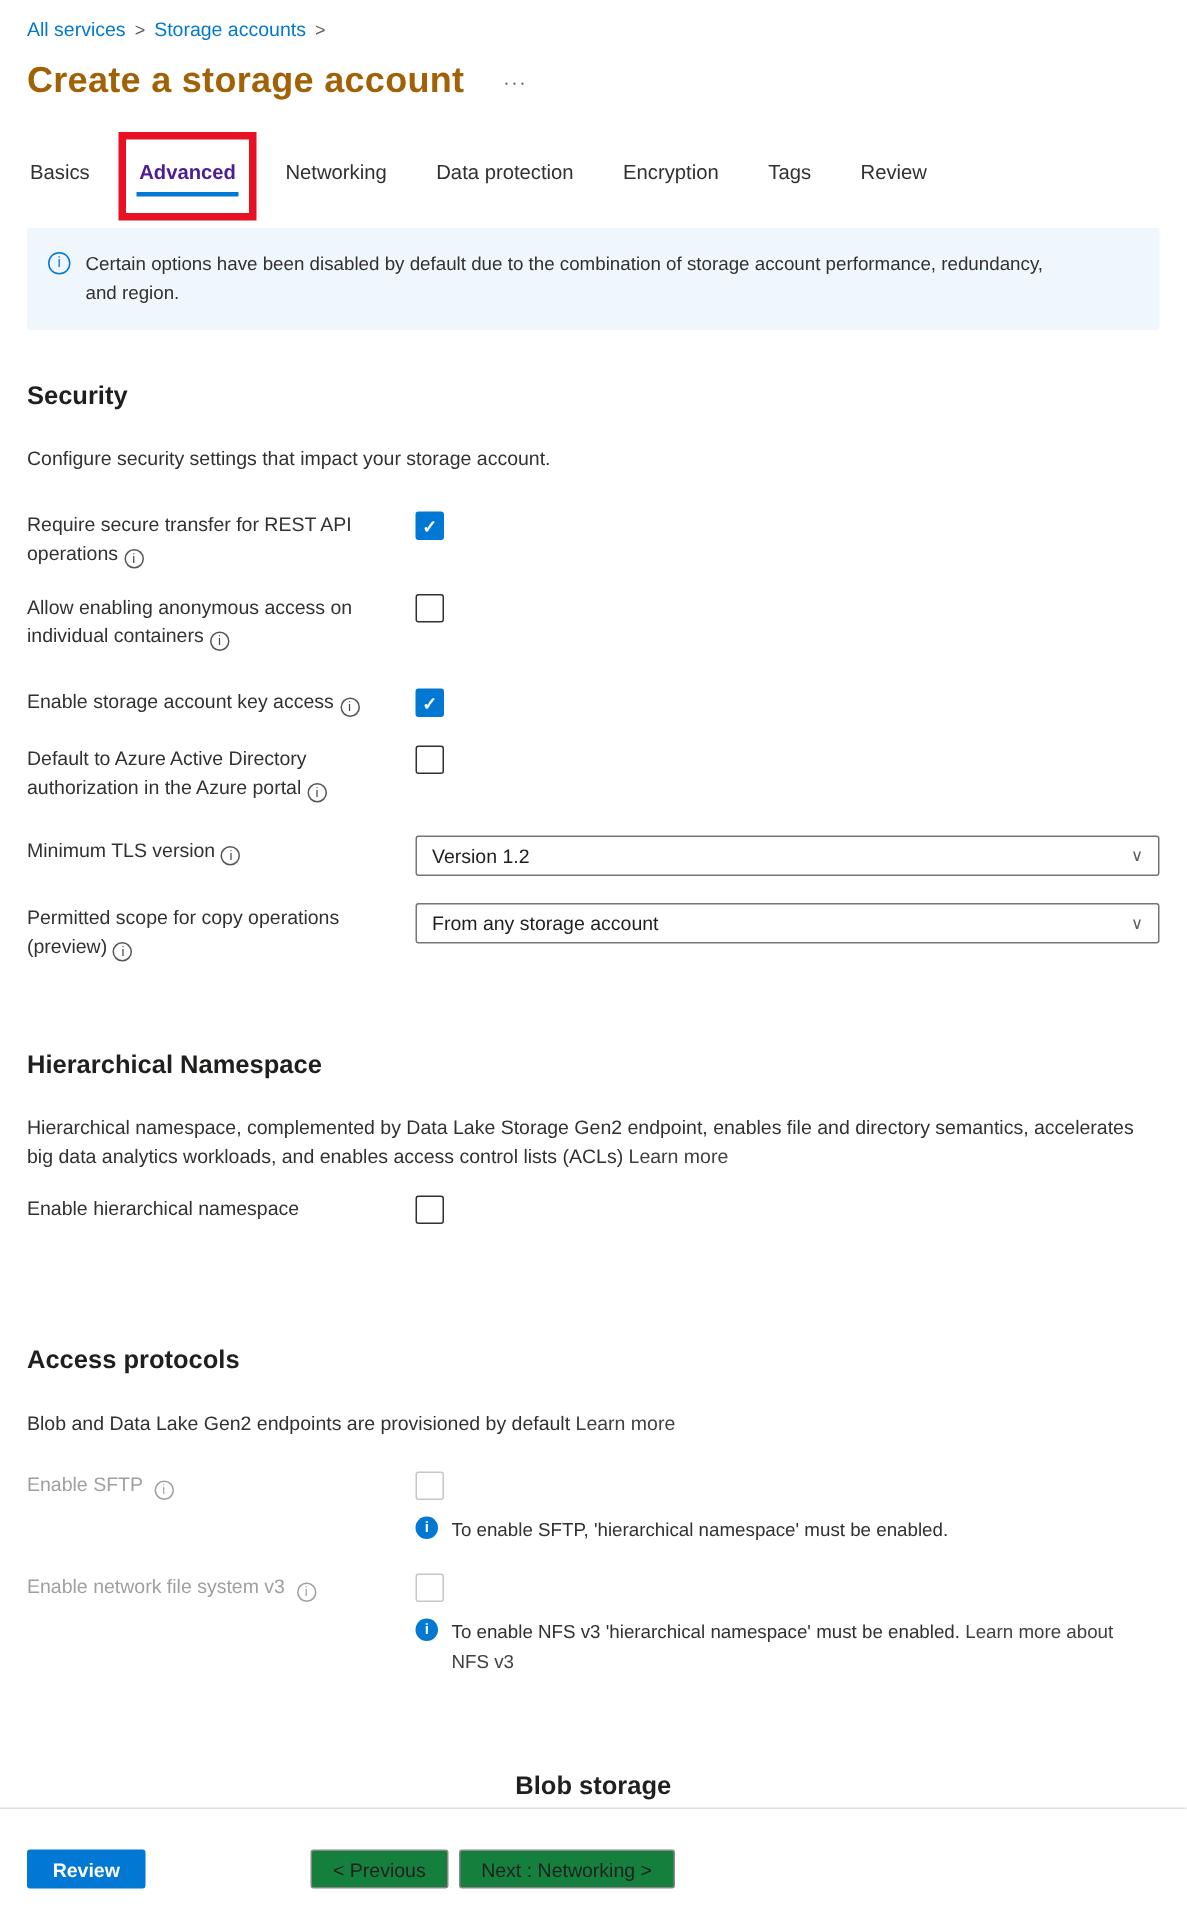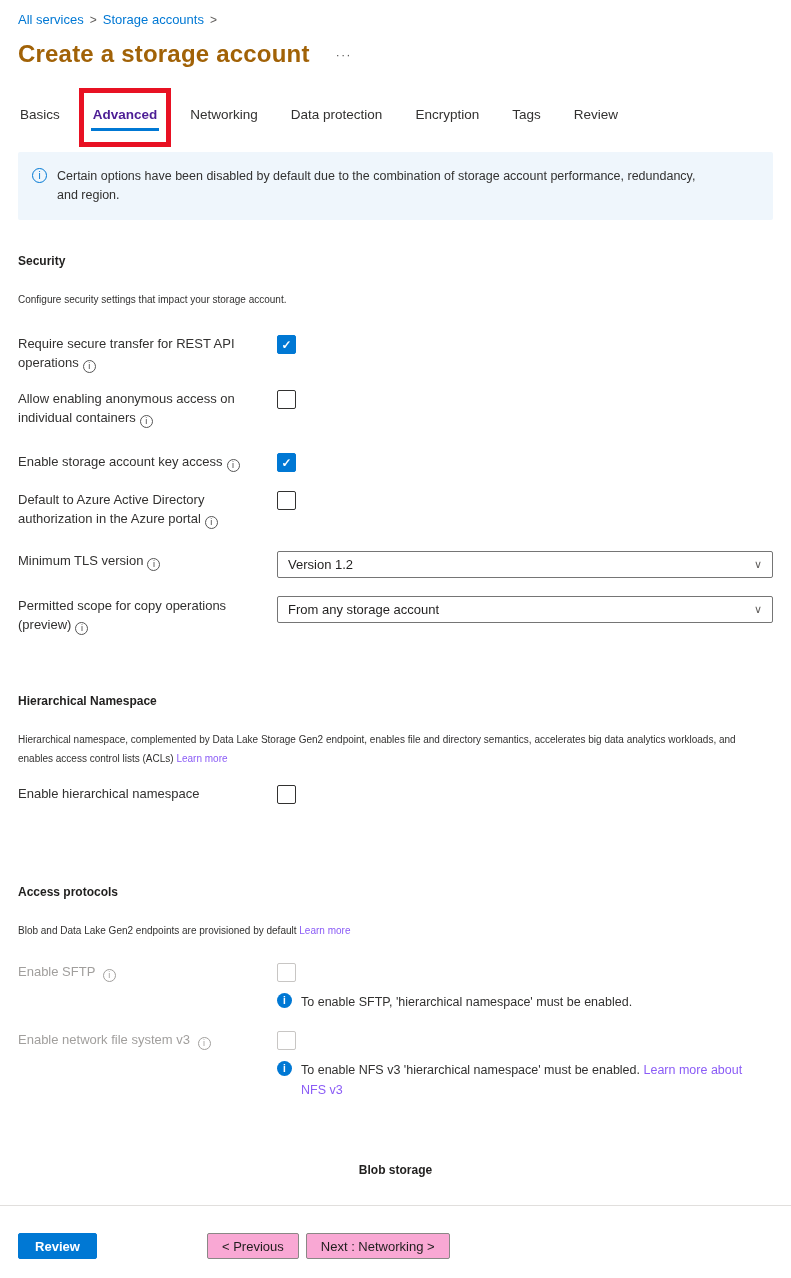--- a/index.html
+++ b/index.html
@@ -27,23 +27,23 @@
     border:5px solid #e81123; pointer-events:none; }
 
   
   .banner { margin-top:21px; background:#eff6fc; border-radius:2px; padding:15px 30px 15px 14px;
     display:flex; gap:10px; min-height:66px; }
   .banner-text { font-size:12.5px; line-height:19px; color:#323130; max-width:660px; }
   .icon-info-outline { flex:0 0 auto; width:15px; height:15px; border:1px solid #0078d4; border-radius:50%;
     color:#0078d4; font-size:10px; line-height:13px; text-align:center; font-style:normal; margin-top:1px; }
 
   
-  .section-heading { font-size:12px; font-weight:bold; color:#201f1e; }
-  .section-desc { font-size:10px; line-height:19px; color:#323130; }
-  a.link { color:#8b5cf6; text-decoration:none; cursor:pointer; }
+  .section-heading { font-size:17px; font-weight:bold; color:#201f1e; }
+  .section-desc { font-size:13px; line-height:19px; color:#323130; }
+  a.link { color:#404040; text-decoration:none; cursor:pointer; }
 
   
   .form-row { display:flex; align-items:flex-start; }
   .row-label { width:259px; flex:0 0 259px; font-size:13px; line-height:19px; color:#323130; padding-right:20px; }
   .row-label.disabled { color:#a19f9d; }
   .icon-info-small { display:inline-block; width:13px; height:13px; border:1px solid #555; border-radius:50%;
     font-size:9px; line-height:11px; text-align:center; color:#444; vertical-align:-2px; margin-left:4px; cursor:pointer; }
   .row-label.disabled .icon-info-small { border-color:#a19f9d; color:#a19f9d; }
 
   .checkbox { width:19px; height:19px; border:1px solid #323130; border-radius:2px; background:#fff;
@@ -63,21 +63,21 @@
     color:#fff; font-size:10px; font-weight:bold; line-height:15px; text-align:center; margin-top:1px; }
   .note-text { font-size:12.5px; line-height:20px; max-width:460px; }
 
   
   .footer { position:absolute; left:0; right:0; top:1205px; height:73px; background:#fff;
     border-top:1px solid #e1dfdd; }
   .btn { font-size:13px; height:26px; display:inline-flex; align-items:center; justify-content:center;
     cursor:pointer; border-radius:2px; }
   .btn-primary { position:absolute; left:18px; top:27px; width:79px; background:#0078d4; color:#fff;
     border:1px solid #0078d4; font-weight:bold; }
-  .btn-secondary { background:#f9a8d4; border:1px solid #8a8886; color:#201f1e; padding:0 14px; }
+  .btn-secondary { background:#15803d; border:1px solid #8a8886; color:#201f1e; padding:0 14px; }
   .footer-group { position:absolute; left:207px; top:27px; display:flex; gap:7px; }
 
   
   .mt-sec-head { margin-top:34px; }
   .mt-desc { margin-top:22px; }
   .row-1 { margin-top:25px; }
   .row-gap { margin-top:16px; }
   .row-gap-lg { margin-top:24px; }
   .row-gap-md { margin-top:18px; }
   .mt-hn-head { margin-top:59px; }

